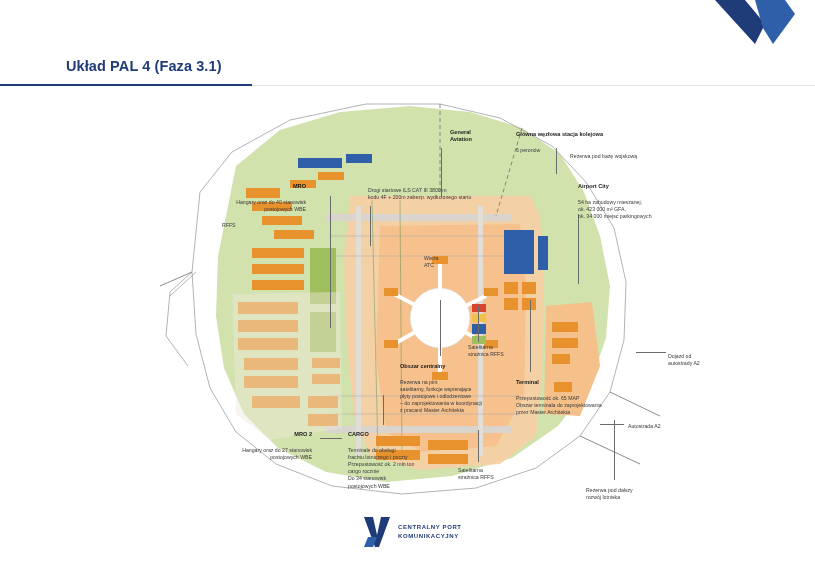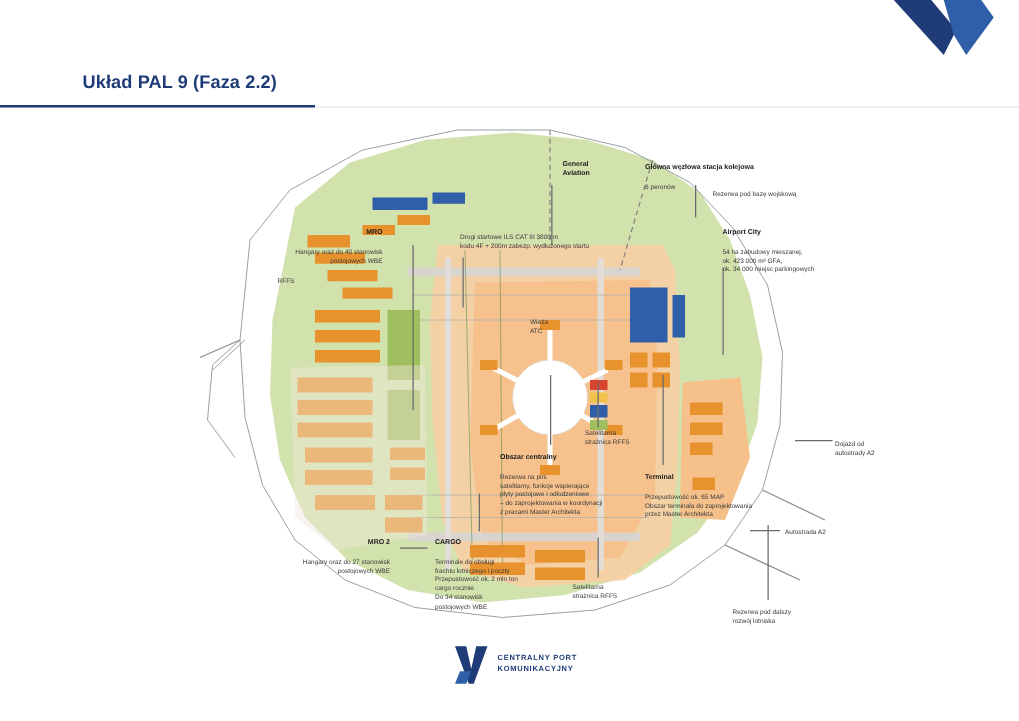--- a/index.html
+++ b/index.html
@@ -120,21 +120,21 @@
 
 <div class="slide">
 
   <div class="corner-mark">
     <svg width="120" height="44" viewBox="0 0 120 44">
       <path d="M712 0 L742 0 L762 24 L752 44 Z" transform="translate(-692,0)" fill="#1f3c78"></path>
       <path d="M752 0 L782 0 L792 14 L770 44 L760 28 Z" transform="translate(-692,0)" fill="#2f5fa8"></path>
     </svg>
   </div>
 
-  <div class="page-title">Układ PAL 9 (Faza 2.2)</div>
+  <div class="page-title">Układ PAL 4 (Faza 3.1)</div>
   <div class="title-rule-light"></div>
   <div class="title-rule"></div>
 
   <div class="map">
     <svg width="560" height="410" viewBox="0 0 560 410">
 
       <path d="M96 70 L140 34 L200 16 L270 10 L330 16 L382 32 L420 58 L444 96
                L460 140 L470 190 L466 242 L450 288 L418 330 L372 362 L312 380
                L246 386 L186 376 L138 352 L104 318 L84 272 L76 220 L78 160 Z" fill="#cfe0a8" stroke="none" opacity="0.95"></path>
 

